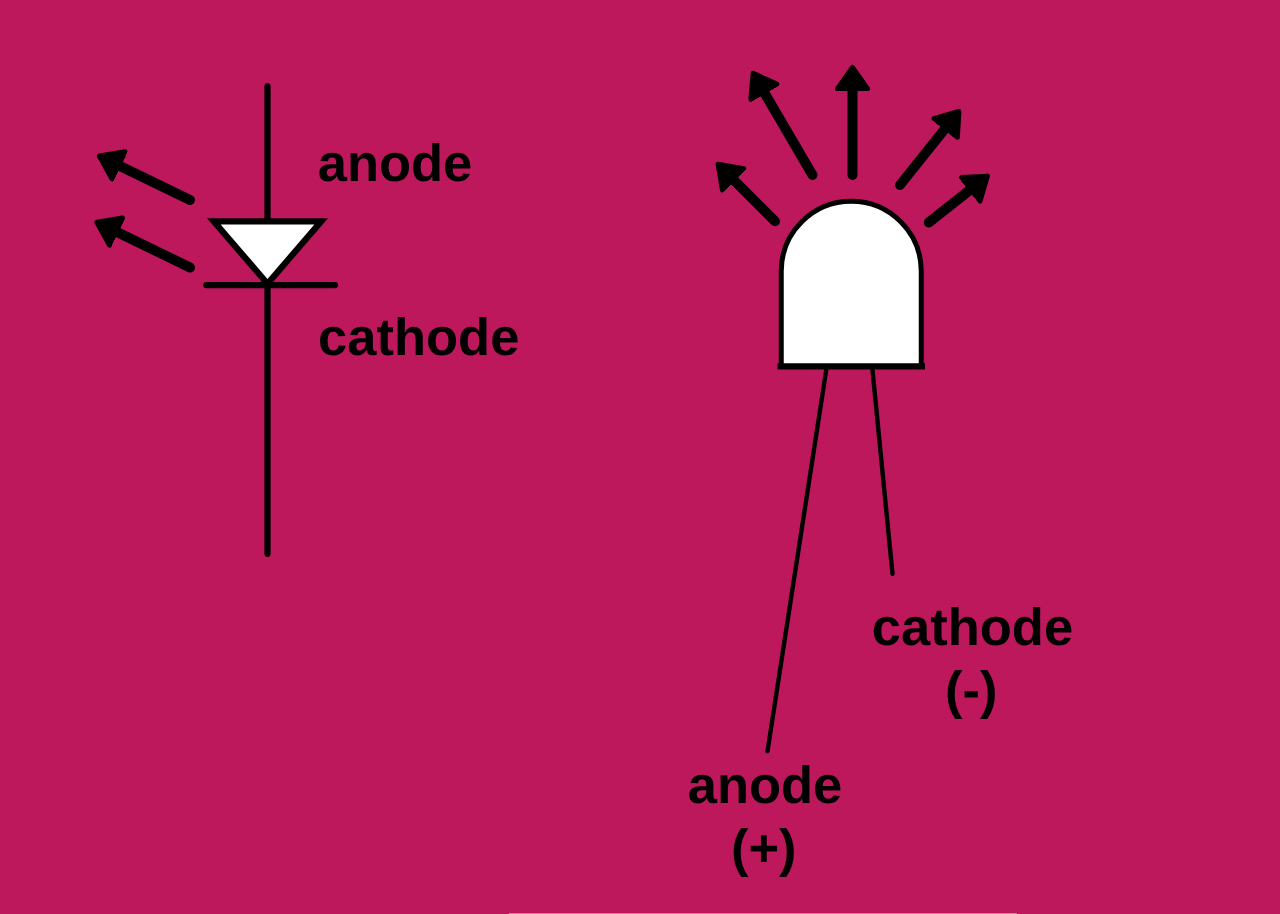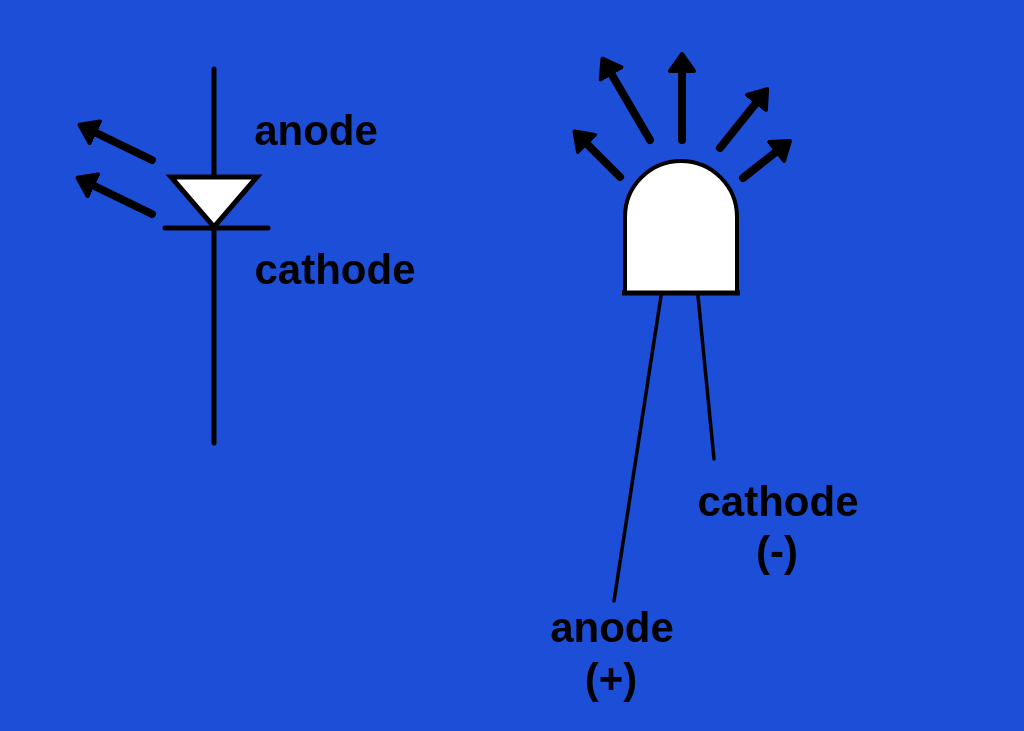--- a/index.html
+++ b/index.html
@@ -4,21 +4,21 @@
 <style>
   html, body {
     margin: 0;
     padding: 0;
     background: #ffffff;
   }
   .stage {
     position: relative;
     width: 1024px;
     height: 731px;
-    background: #1d4ed8;
+    background: #be185d;
     overflow: hidden;
     font-family: "Liberation Sans", "DejaVu Sans", sans-serif;
   }
   .diagram-svg {
     position: absolute;
     left: 0;
     top: 0;
   }
   .label {
     position: absolute;

